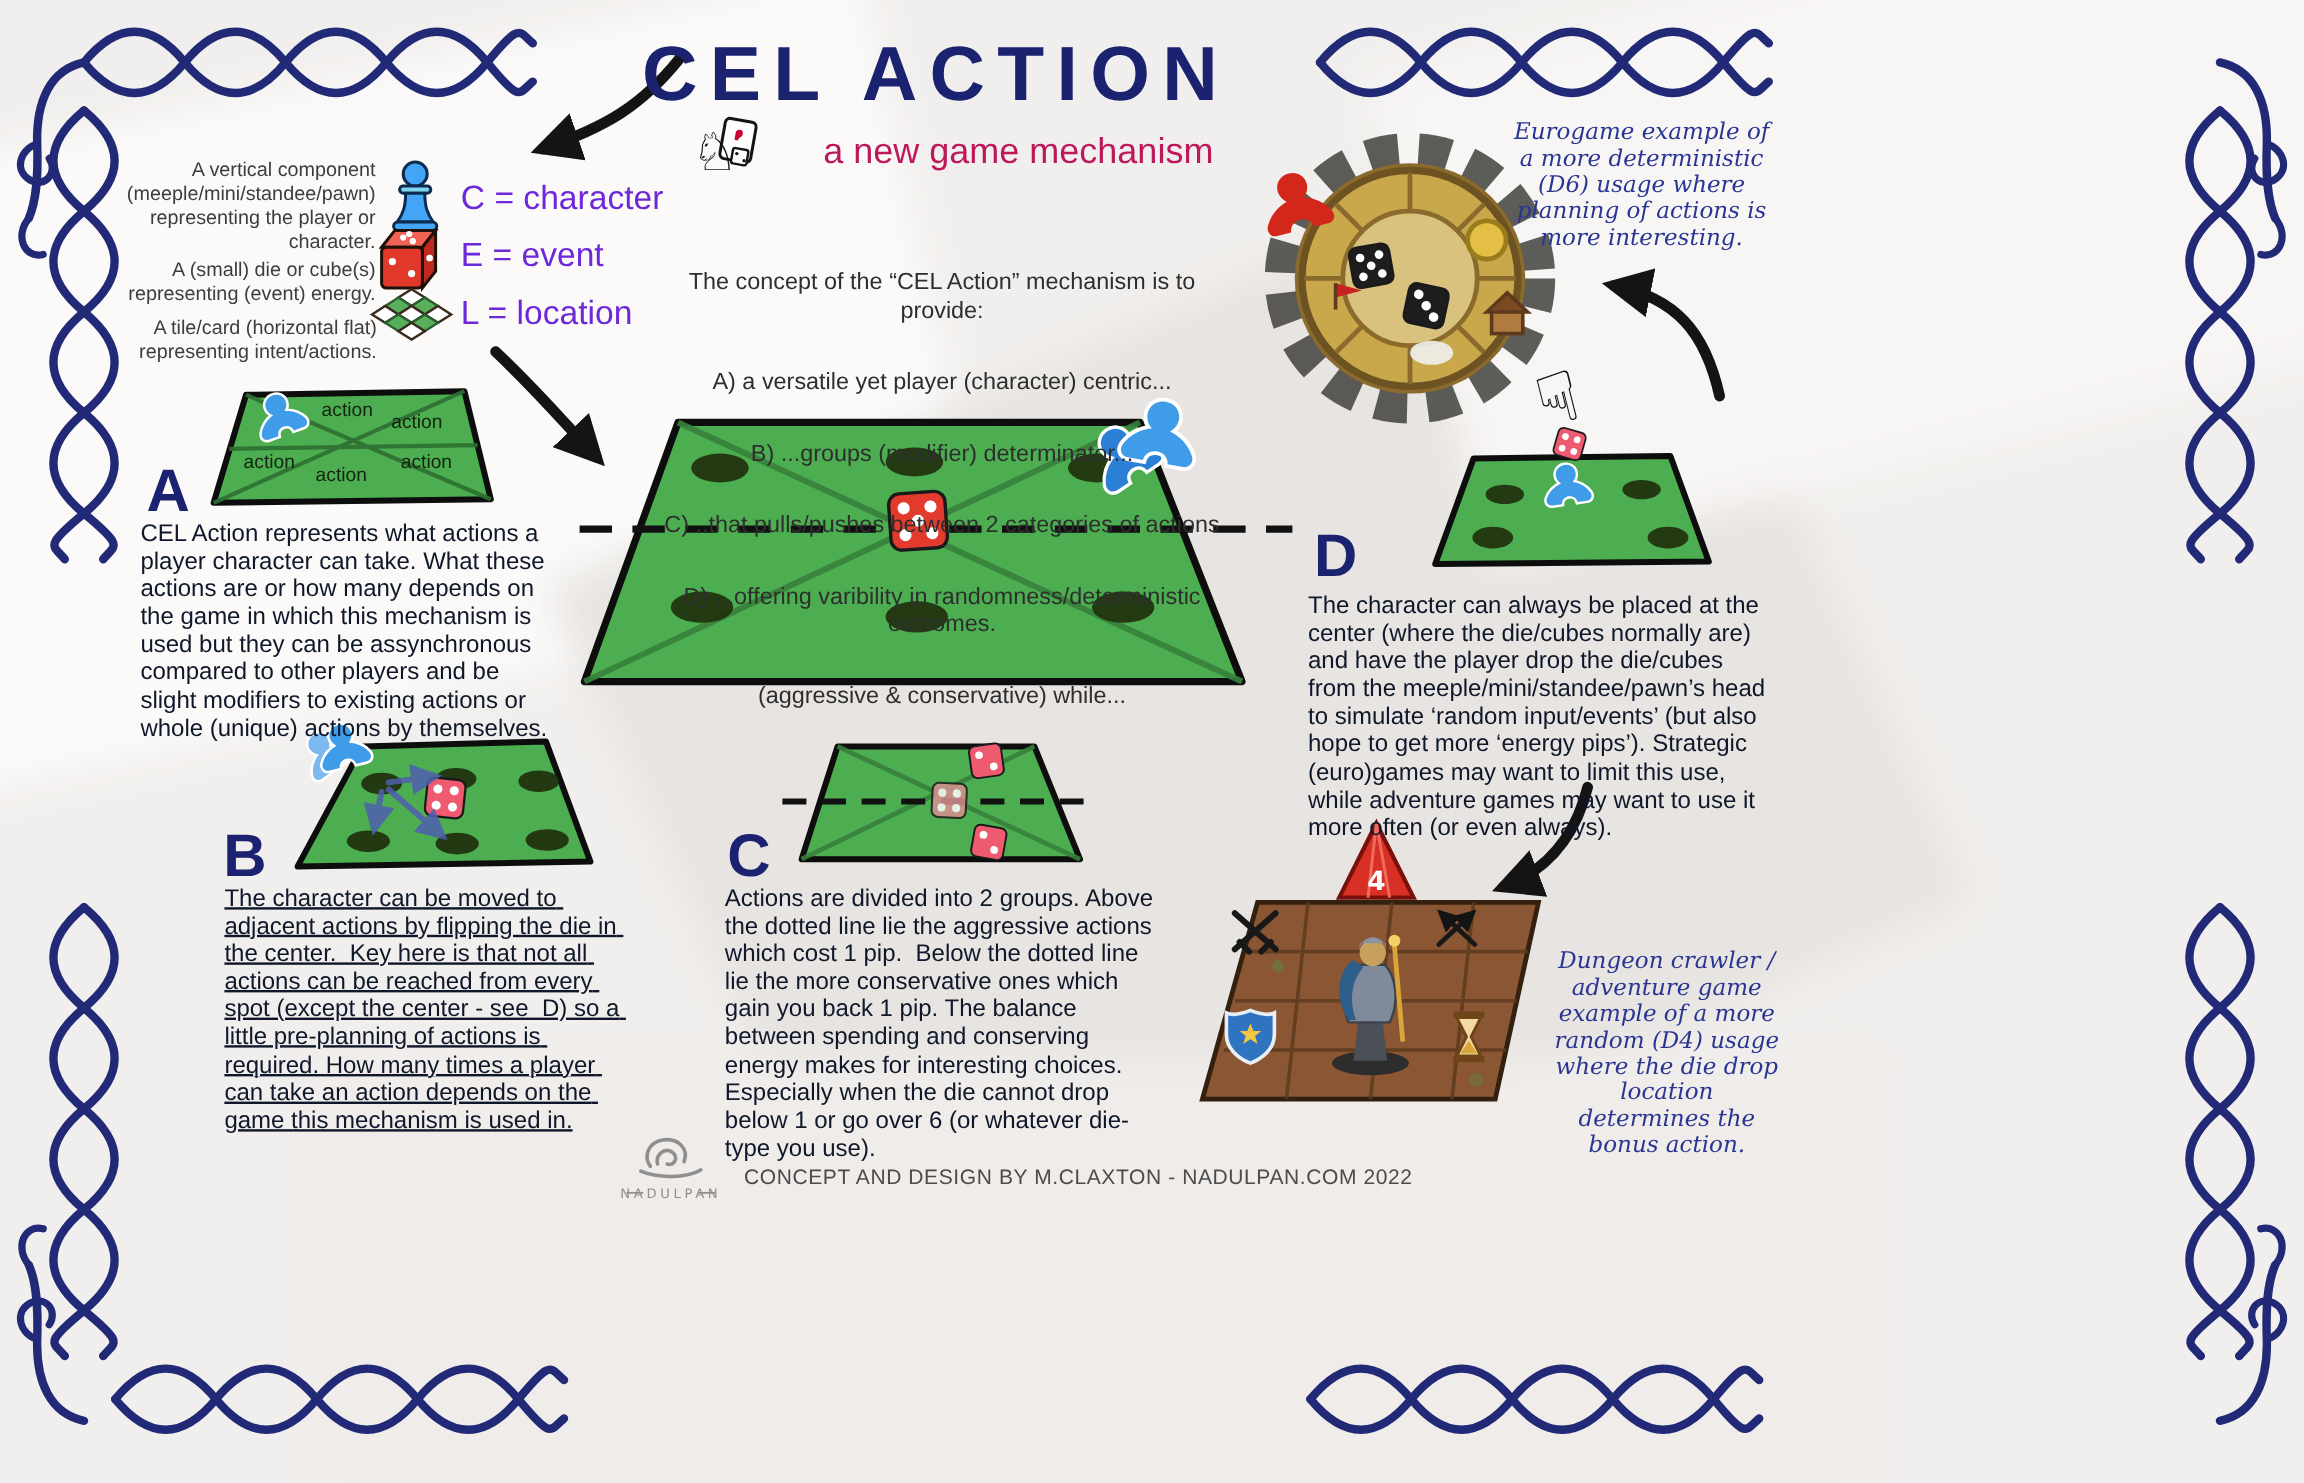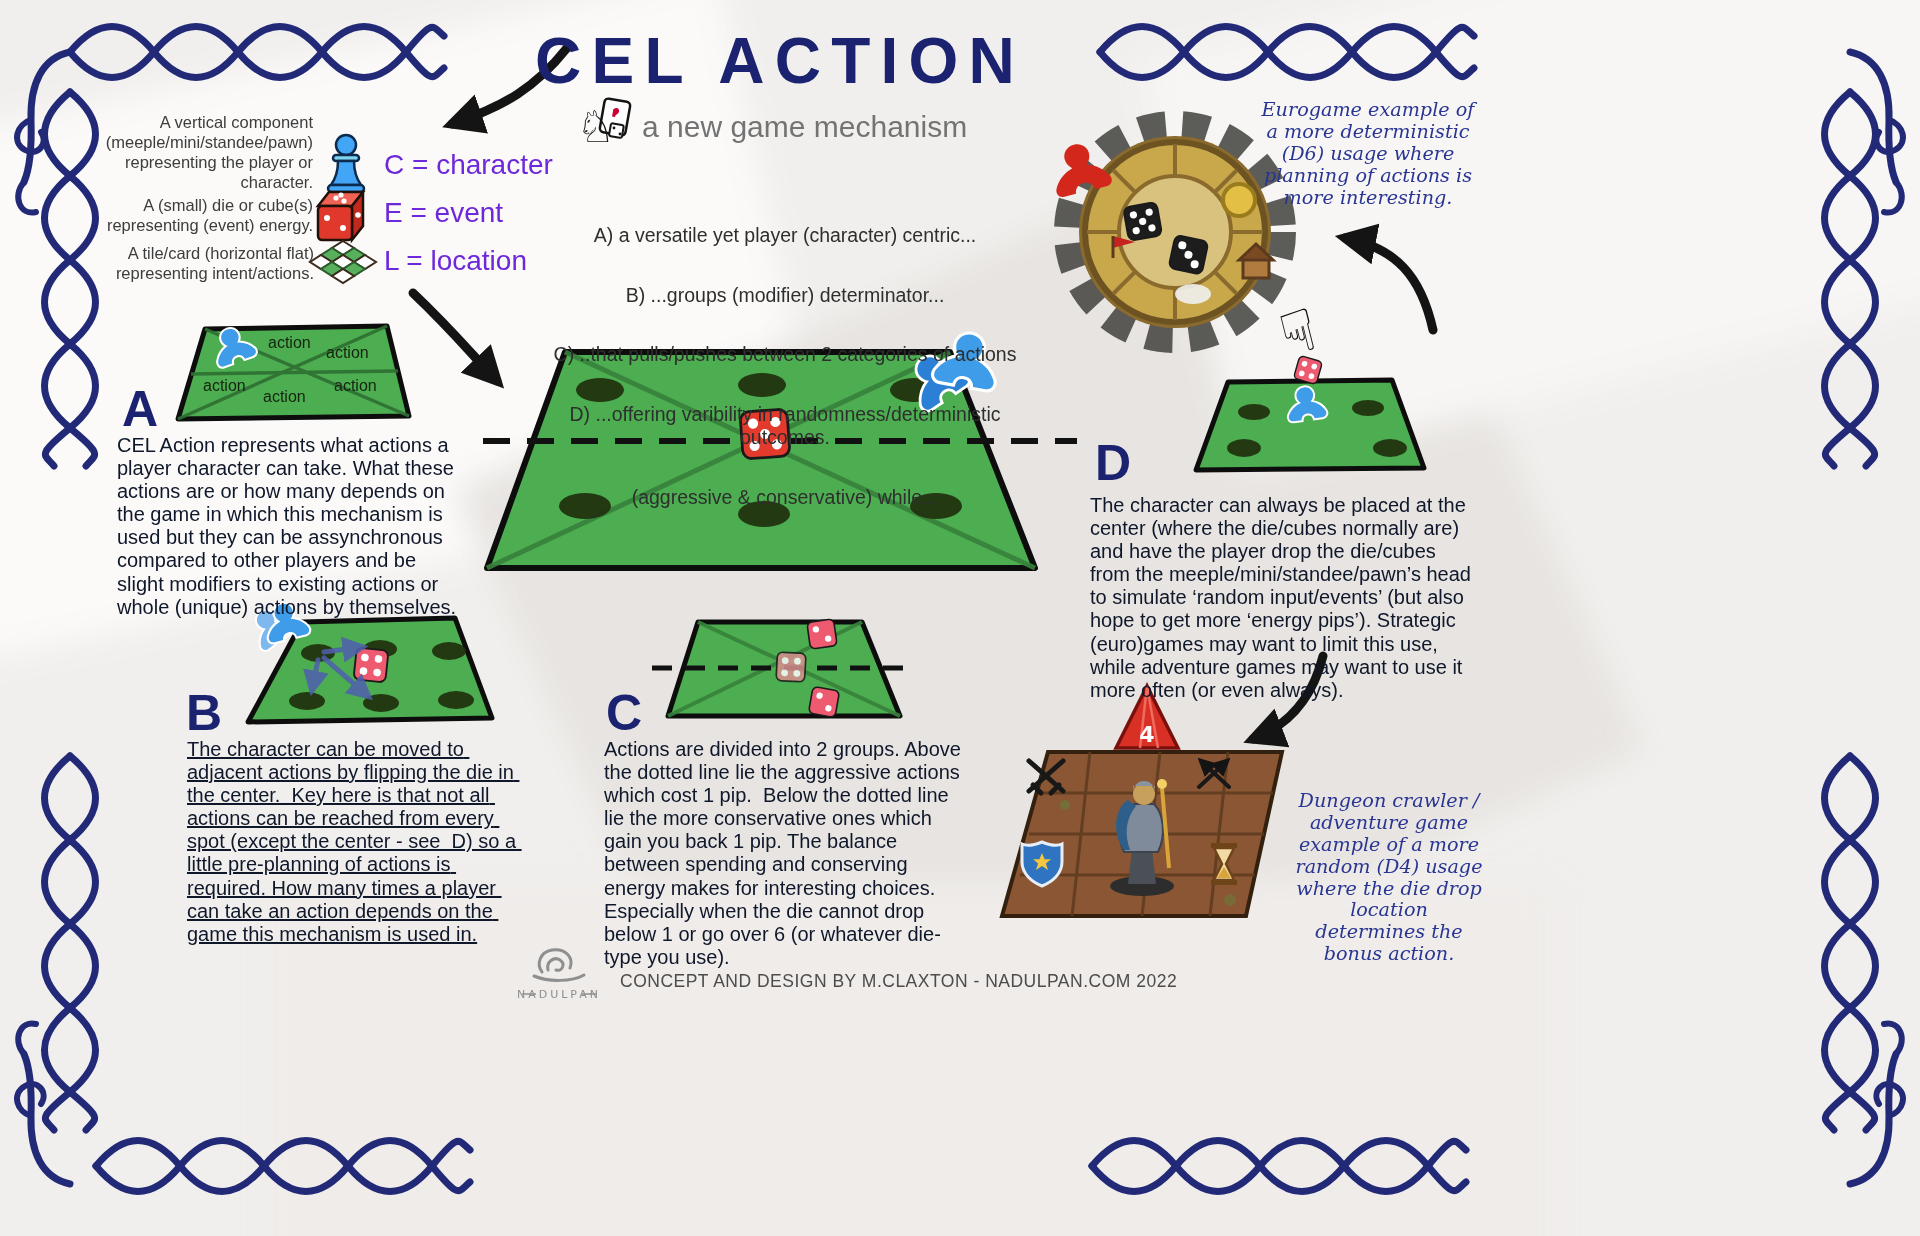--- a/index.html
+++ b/index.html
@@ -1,23 +1,23 @@
 <!DOCTYPE html>
 <html><head>
 <meta charset="utf-8">
 <style>
   html,body{margin:0;padding:0;background:#d8d6d4;}
   #page{position:relative;width:1920px;height:1236px;overflow:hidden;
         background:#f1efed;font-family:"Liberation Sans",sans-serif;}
   .bgshape{position:absolute;filter:blur(16px);}
   .t{position:absolute;white-space:pre-wrap;}
   .title{font-size:64px;font-weight:800;letter-spacing:.16em;color:#1b2370;text-align:center;}
-  .subtitle{font-size:30px;color:#737373;}
+  .subtitle{font-size:30px;color:#be185d;margin-left:44px;}
   .concept-line{position:relative;text-align:center;font-size:19.5px;line-height:23.5px;color:#2e2e2e;}
-  .legend-desc{font-size:16.5px;line-height:1.22;color:#3d3d3d;text-align:right;}
+  .legend-desc{font-size:16.5px;line-height:1.22;color:#3d3d3d;text-align:right;margin-top:20px;}
   .legend-label{font-size:28px;color:#6d28d9;}
   .sec-letter{font-size:50px;font-weight:800;color:#1b2370;line-height:1;}
   .body-text{font-size:20px;line-height:1.155;color:#0f172a;}
   .action-lbl{font-size:16px;color:#15240f;}
   .note{font-family:"DejaVu Serif",serif;font-style:italic;font-weight:400;
         font-size:19.2px;line-height:1.14;color:#283593;text-align:center;}
   .credit{font-size:17.5px;letter-spacing:.5px;color:#4c4c4c;margin-left:18px;}
   svg text{font-family:"DejaVu Sans",sans-serif;}
   .layer{position:absolute;left:0;top:0;}
 </style>
@@ -298,20 +298,21 @@
       <line x1="54" y1="52" x2="68" y2="52" stroke="#8f8f8f" stroke-width="1.5"></line>
       <text x="31" y="56" text-anchor="middle" font-size="11" letter-spacing="3" fill="#8f8f8f">NADULPAN</text>
     </g>
   </svg>
 
   <div class="t title" style="left:380px;top:24px;width:800px;">CEL ACTION</div>
 
   <div class="t subtitle" style="left:642px;top:110px;">a new game mechanism</div>
 
   <div class="t" style="left:545px;top:188px;width:480px;">
+    <div class="concept-line">The concept of the “CEL Action” mechanism is to provide:</div>
     <div class="concept-line">A) a versatile yet player (character) centric...</div>
     <div class="concept-line">B) ...groups (modifier) determinator...</div>
     <div class="concept-line">C) ..that pulls/pushes between 2 categories of actions</div>
     <div class="concept-line">D) ...offering varibility in randomness/deterministic outcomes.</div>
     <div class="concept-line">(aggressive &amp; conservative) while...</div>
   </div>
 
   <div class="t legend-desc" style="left:95px;top:112px;width:218px;">A vertical component (meeple/mini/standee/pawn) representing the player or character.</div>
   <div class="t legend-label" style="left:384px;top:149px;">C = character</div>
   <div class="t legend-desc" style="left:95px;top:195px;width:218px;">A (small) die or cube(s) representing (event) energy.</div>

